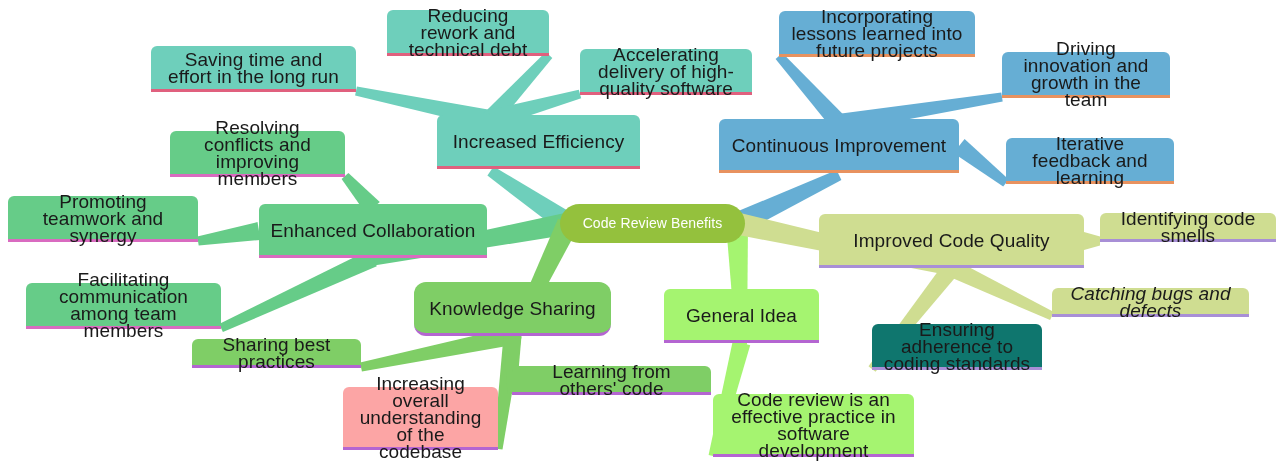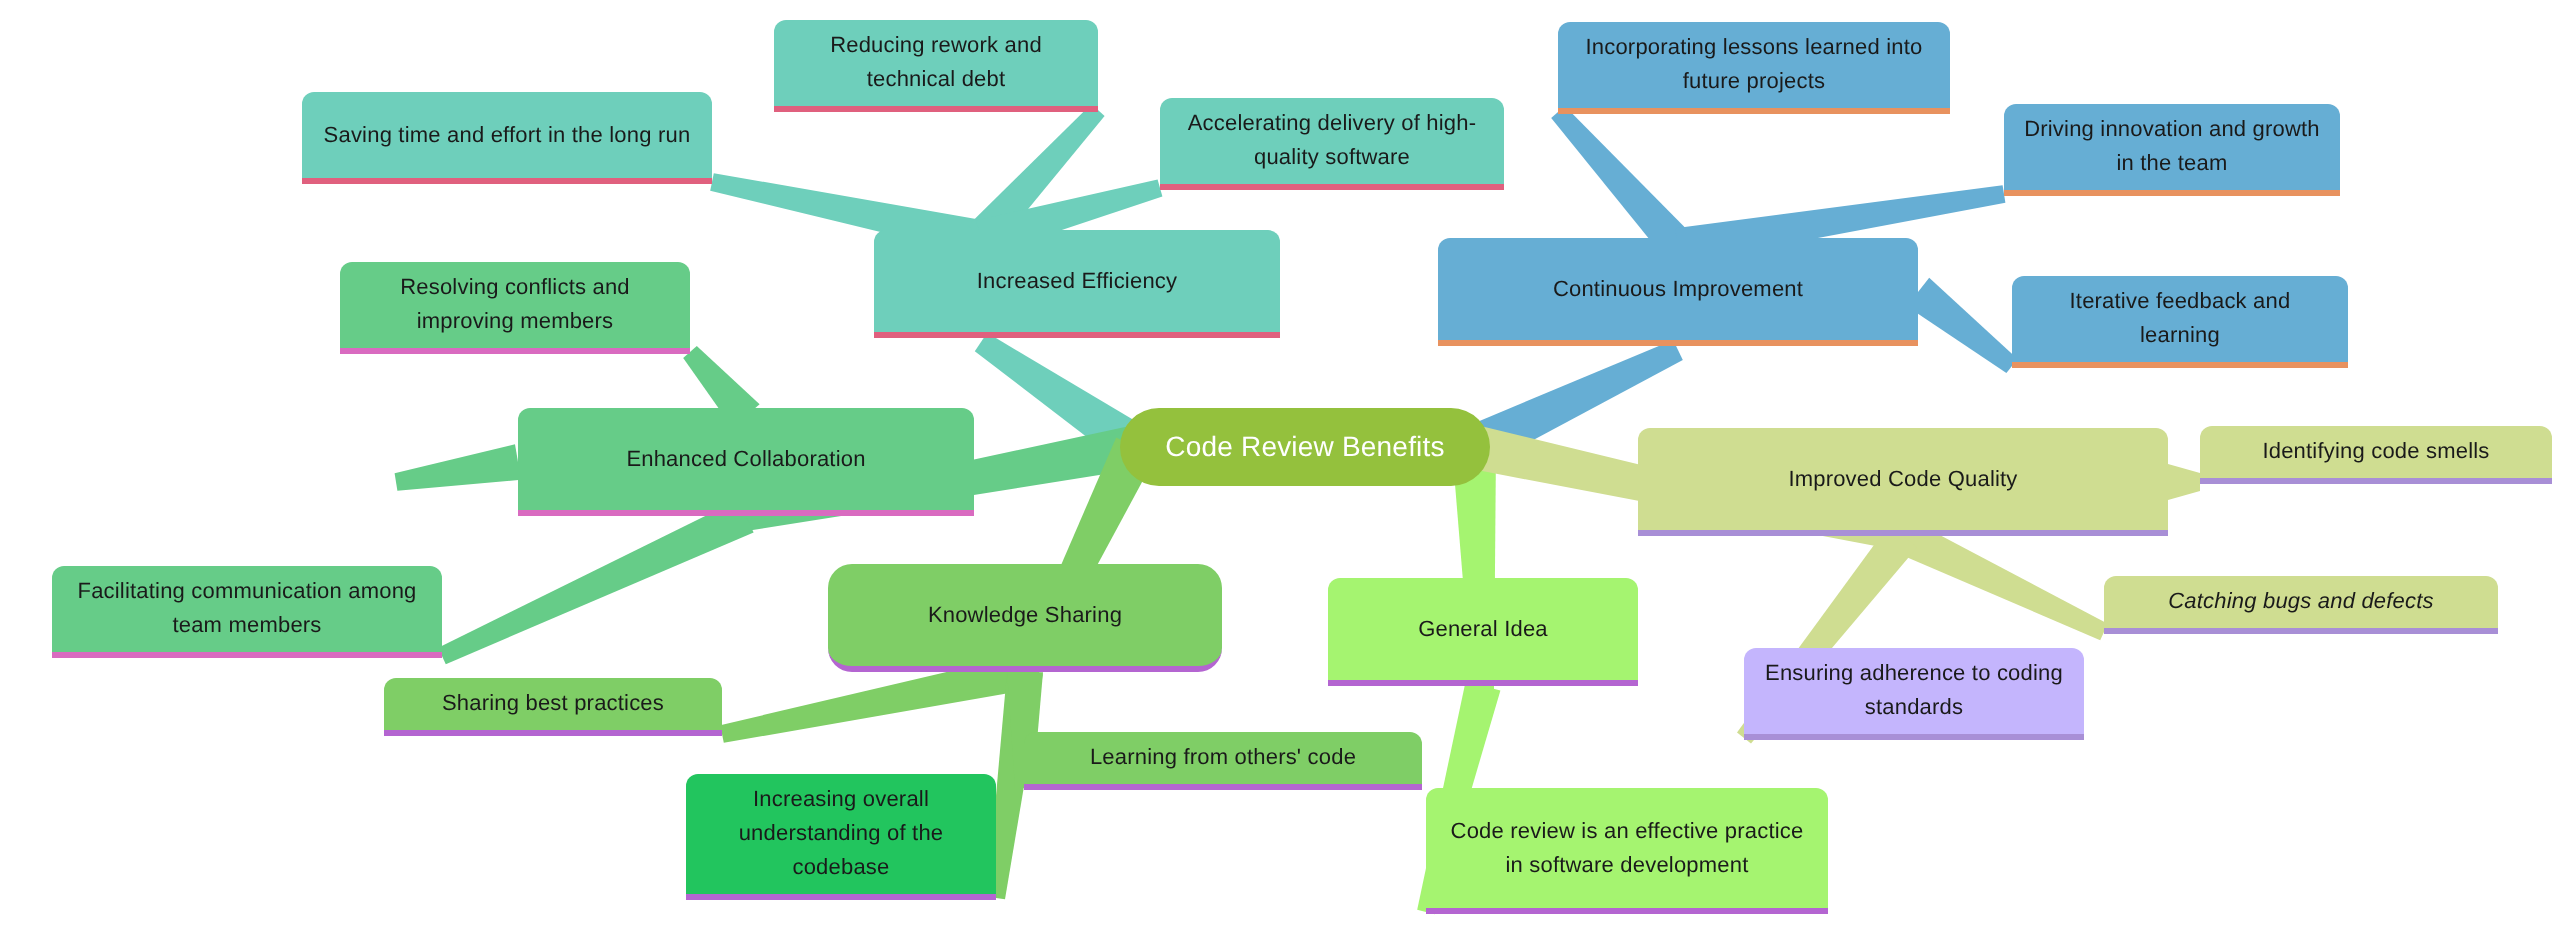--- a/index.html
+++ b/index.html
@@ -14,21 +14,21 @@
   #edges{position:absolute;left:0;top:0;width:1280px;height:468px;z-index:1;}
   .node{
     position:absolute;
     z-index:2;
     box-sizing:border-box;
     display:flex;
     align-items:center;
     justify-content:center;
     text-align:center;
     color:#1a1a1a;
-    font-size:11px;
+    font-size:19px;
     line-height:17px;
     border-radius:6px 6px 0 0;
     padding:6px 10px 5px 10px;
     letter-spacing:0.1px;
   }
   .node .label{display:block;width:100%;}
   .node.central{
     border-radius:22px;
     color:#ffffff;
     font-size:14px;
@@ -90,46 +90,49 @@
     </div>
     <div class="node" style="left: 1006px; top: 138px; width: 168px; height: 46px; background: rgb(102, 174, 212); border-bottom: 3px solid rgb(232, 146, 95);">
       <span class="label">Iterative feedback and learning</span>
     </div>
     <div class="node" style="left: 259px; top: 204px; width: 228px; height: 54px; background: rgb(102, 204, 136); border-bottom: 3px solid rgb(217, 107, 192);">
       <span class="label">Enhanced Collaboration</span>
     </div>
     <div class="node" style="left: 170px; top: 131px; width: 175px; height: 46px; background: rgb(102, 204, 136); border-bottom: 3px solid rgb(217, 107, 192);">
       <span class="label">Resolving conflicts and improving members</span>
     </div>
+    <div class="node" style="left: 8px; top: 196px; width: 190px; height: 46px; background: rgb(102, 204, 136); border-bottom: 3px solid rgb(217, 107, 192);">
+      <span class="label">Promoting teamwork and synergy</span>
+    </div>
     <div class="node" style="left: 26px; top: 283px; width: 195px; height: 46px; background: rgb(102, 204, 136); border-bottom: 3px solid rgb(217, 107, 192);">
       <span class="label">Facilitating communication among team members</span>
     </div>
     <div class="node" style="left: 414px; top: 282px; width: 197px; height: 54px; background: rgb(127, 206, 102); border-bottom: 3px solid rgb(180, 101, 209); border-radius: 12px;">
       <span class="label">Knowledge Sharing</span>
     </div>
     <div class="node" style="left: 192px; top: 339px; width: 169px; height: 29px; background: rgb(127, 206, 102); border-bottom: 3px solid rgb(180, 101, 209);">
       <span class="label">Sharing best practices</span>
     </div>
-    <div class="node" style="left: 343px; top: 387px; width: 155px; height: 63px; background: #22c55e; border-bottom: 3px solid rgb(180, 101, 209);">
+    <div class="node" style="left: 343px; top: 387px; width: 155px; height: 63px; background: #fca5a5; border-bottom: 3px solid rgb(180, 101, 209);">
       <span class="label">Increasing overall understanding of the codebase</span>
     </div>
     <div class="node" style="left: 512px; top: 366px; width: 199px; height: 29px; background: rgb(127, 206, 102); border-bottom: 3px solid rgb(180, 101, 209);">
       <span class="label">Learning from others' code</span>
     </div>
     <div class="node" style="left: 664px; top: 289px; width: 155px; height: 54px; background: rgb(165, 244, 112); border-bottom: 3px solid rgb(180, 101, 209);">
       <span class="label">General Idea</span>
     </div>
     <div class="node" style="left: 713px; top: 394px; width: 201px; height: 63px; background: rgb(165, 244, 112); border-bottom: 3px solid rgb(180, 101, 209);">
       <span class="label">Code review is an effective practice in software development</span>
     </div>
     <div class="node" style="left: 819px; top: 214px; width: 265px; height: 54px; background: rgb(207, 221, 145); border-bottom: 3px solid rgb(168, 143, 214);">
       <span class="label">Improved Code Quality</span>
     </div>
     <div class="node" style="left: 1100px; top: 213px; width: 176px; height: 29px; background: rgb(207, 221, 145); border-bottom: 3px solid rgb(168, 143, 214);">
       <span class="label">Identifying code smells</span>
     </div>
     <div class="node" style="left: 1052px; top: 288px; width: 197px; height: 29px; background: rgb(207, 221, 145); border-bottom: 3px solid rgb(168, 143, 214); font-style: italic;">
       <span class="label">Catching bugs and defects</span>
     </div>
-    <div class="node" style="left: 872px; top: 324px; width: 170px; height: 46px; background: #c4b5fd; border-bottom: 3px solid rgb(168, 143, 214); align-items: center;">
+    <div class="node" style="left: 872px; top: 324px; width: 170px; height: 46px; background: #0f766e; border-bottom: 3px solid rgb(168, 143, 214); align-items: center;">
       <span class="label">Ensuring adherence to coding standards</span>
     </div>
   </div>
 
 </body></html>

